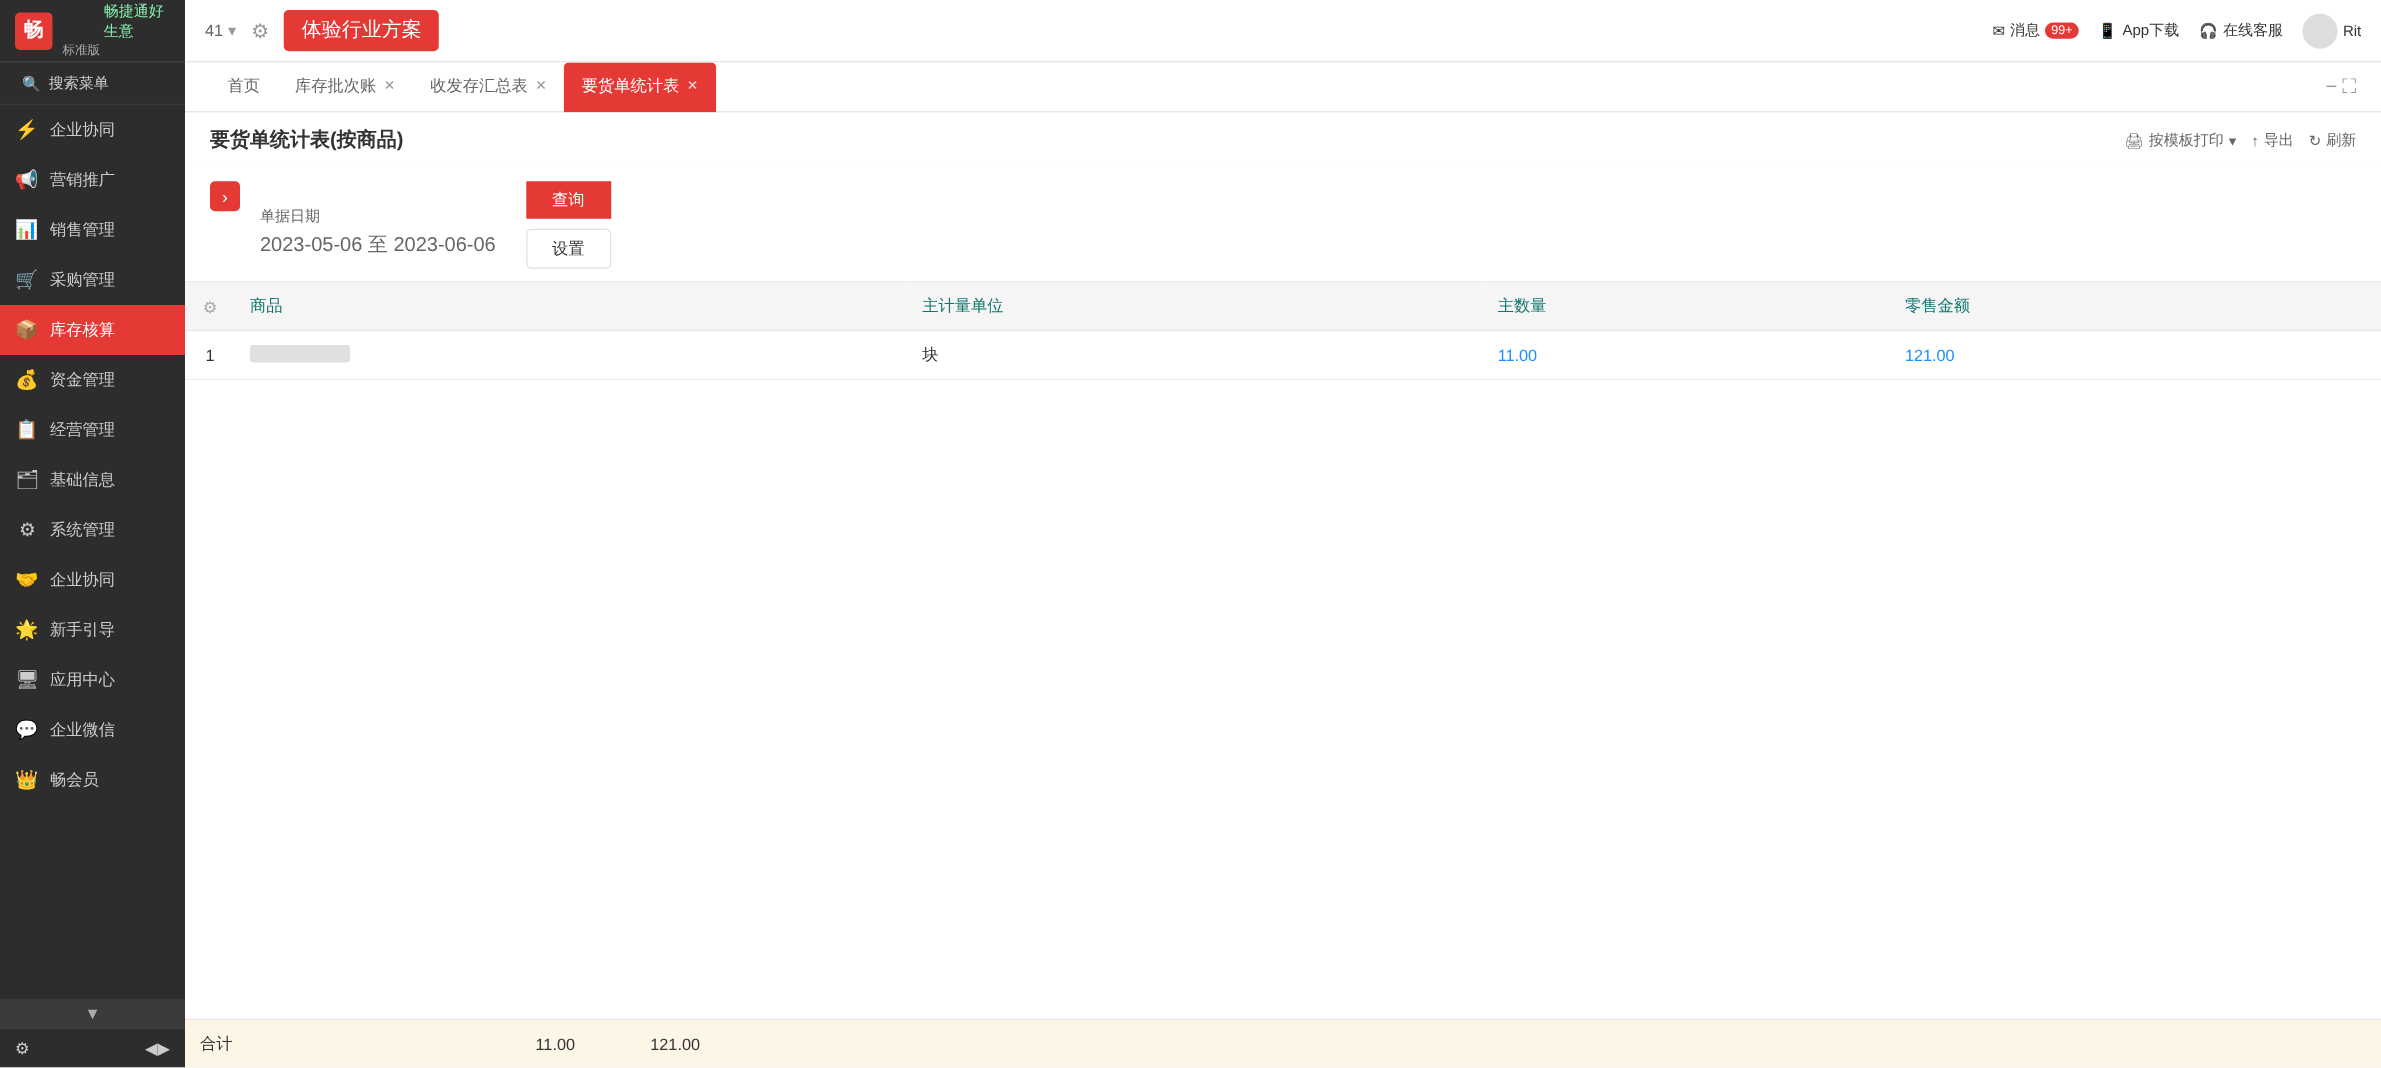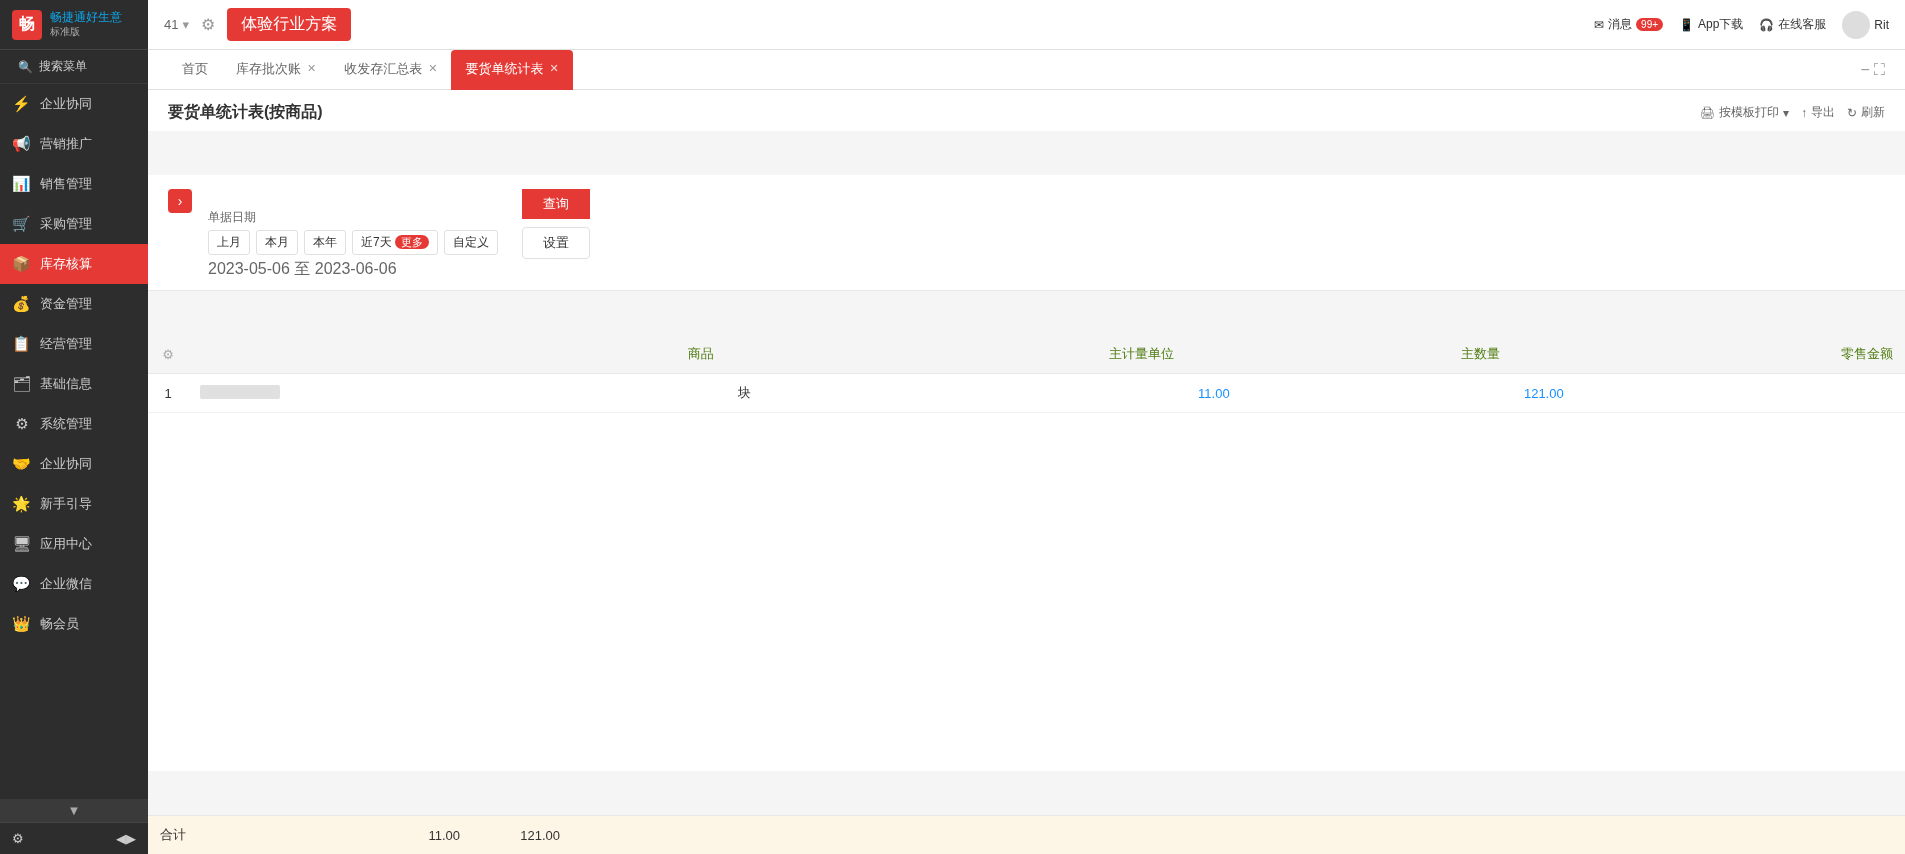--- a/index.html
+++ b/index.html
@@ -29,21 +29,21 @@
       border-radius: 4px;
       display: flex;
       align-items: center;
       justify-content: center;
       color: white;
       font-weight: bold;
       font-size: 16px;
       margin-right: 8px;
       flex-shrink: 0;
     }
-    .sidebar-logo-text { font-size: 12px; color: #0ea5e9; line-height: 1.3; }
+    .sidebar-logo-text { font-size: 12px; color: #86efac; line-height: 1.3; margin-left: 33px; }
     .sidebar-logo-sub { font-size: 10px; color: #aaa; }
 
     .sidebar-search {
       display: flex;
       align-items: center;
       padding: 8px 12px;
       border-bottom: 1px solid #3a3a3a;
       cursor: pointer;
     }
     .sidebar-search span { margin-left: 6px; font-size: 12px; color: #ccc; }
@@ -183,21 +183,20 @@
     .tab-bar-btn { background: none; border: none; cursor: pointer; font-size: 16px; color: #999; }
 
     
     .content {
       flex: 1;
       overflow: auto;
       background: #f5f5f5;
       padding: 0;
       display: flex;
       flex-direction: column;
-      gap: 44px;
     }
 
     .page-header {
       display: flex;
       align-items: center;
       justify-content: space-between;
       padding: 12px 20px 8px;
       background: #fff;
     }
     .page-title { font-size: 16px; font-weight: bold; color: #333; }
@@ -373,23 +372,23 @@
       overflow: auto;
     }
     table {
       width: 100%;
       border-collapse: collapse;
       font-size: 13px;
     }
     thead tr { background: #f5f5f5; }
     th {
       padding: 10px 12px;
-      text-align: right;
+      text-align: left;
       font-weight: normal;
-      color: #4d7c0f;
+      color: #0f766e;
       border-bottom: 1px solid #e8e8e8;
       white-space: nowrap;
     }
     th.center, td.center { text-align: center; }
     td {
       padding: 10px 12px;
       border-bottom: 1px solid #f0f0f0;
       color: #333;
     }
     .gear-th { width: 40px; text-align: center; color: #aaa; cursor: pointer; }
@@ -565,30 +564,20 @@
           <span>刷新</span>
         </button>
       </div>
     </div>
 
     <div class="filter-bar">
       <button class="filter-expand-btn">›</button>
 
       <div class="filter-group">
         <div class="filter-label">单据日期</div>
-        <div class="filter-date-row">
-          <button class="filter-date-btn">上月</button>
-          <button class="filter-date-btn">本月</button>
-          <button class="filter-date-btn">本年</button>
-          <button class="filter-date-btn">
-            <span>近7天</span>
-            <span class="filter-more-tag">更多</span>
-          </button>
-          <button class="filter-custom-btn">自定义</button>
-        </div>
         <div class="filter-date-range">2023-05-06 至 2023-06-06</div>
       </div>
 
 
 
       <div style="display:flex;flex-direction:column;justify-content:flex-end;gap:4px;margin-left:8px;">
         <button class="filter-query-btn">查询</button>
         <button class="filter-set-btn">设置</button>
       </div>
     </div>

